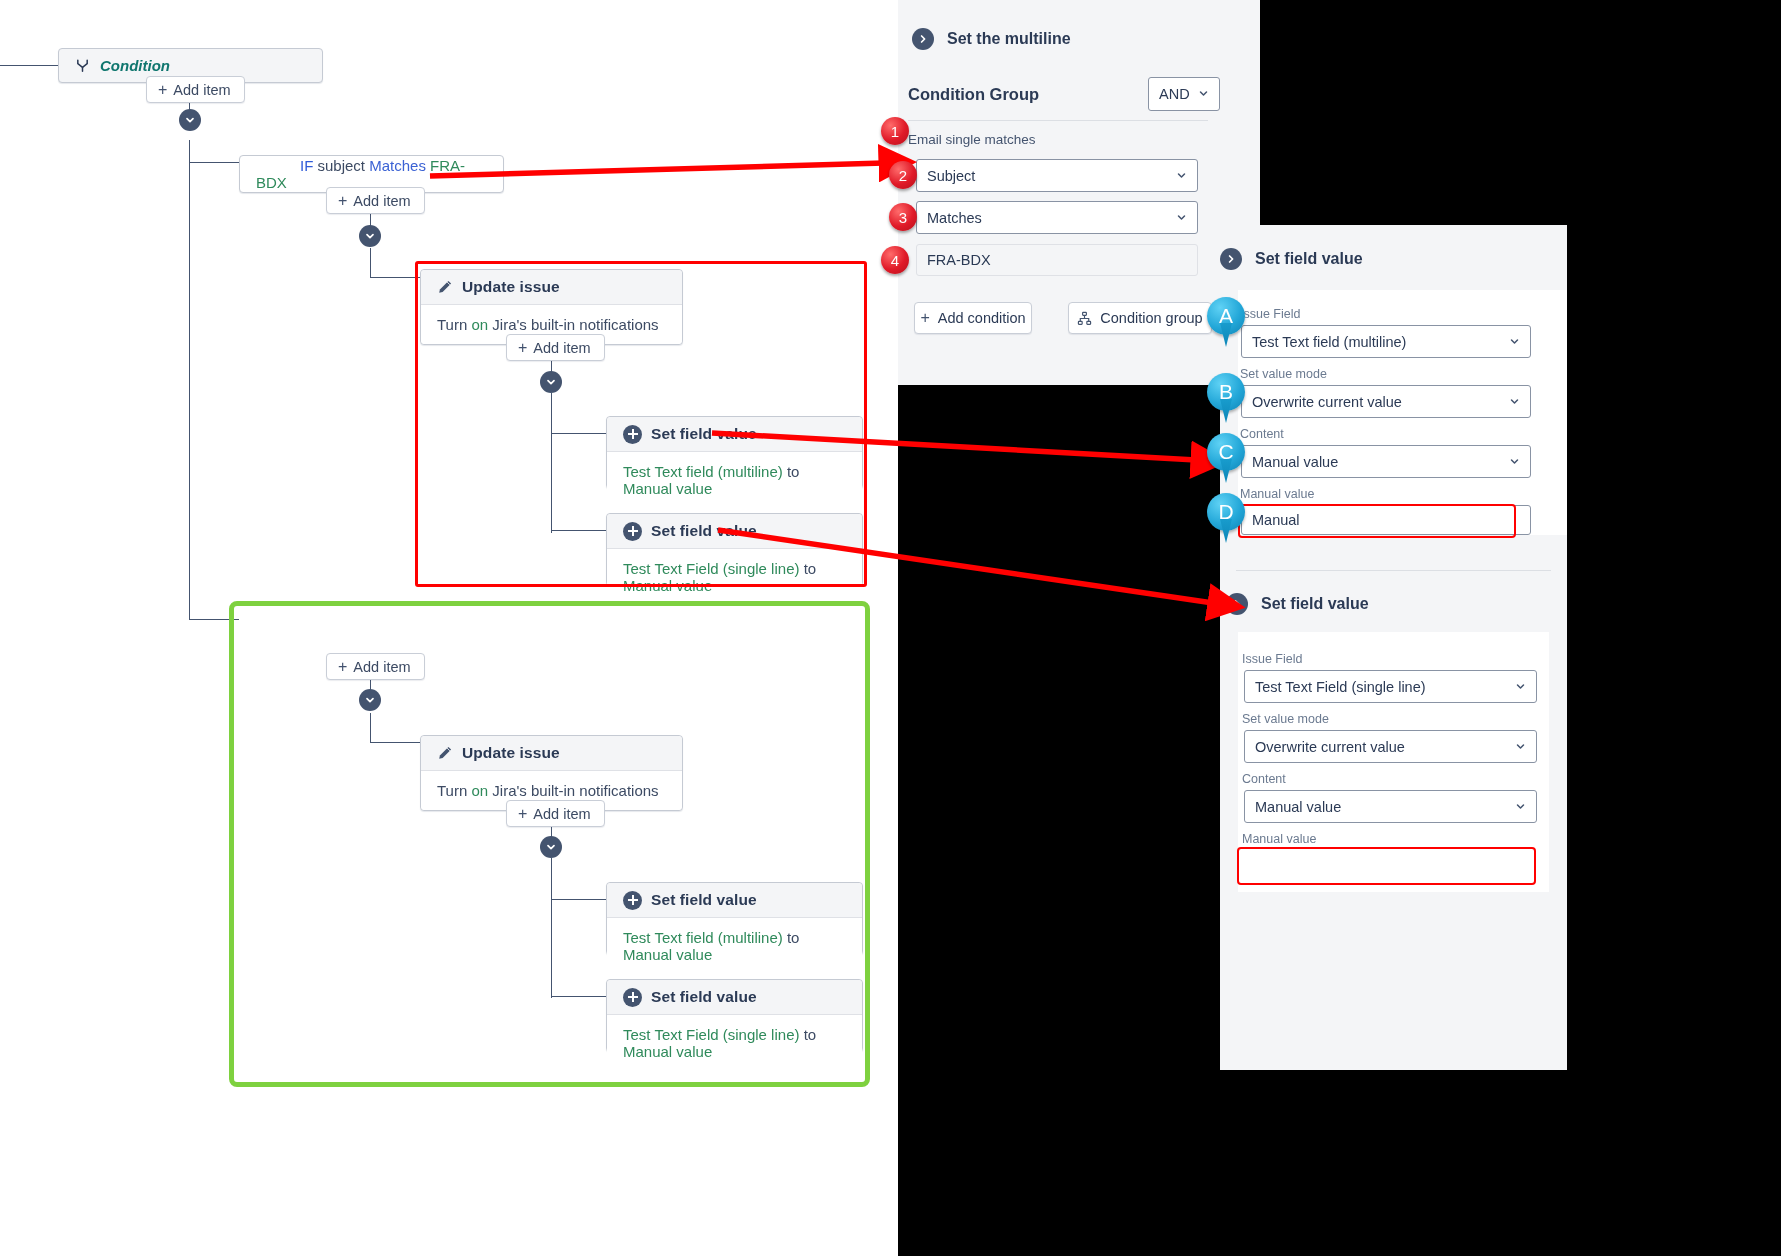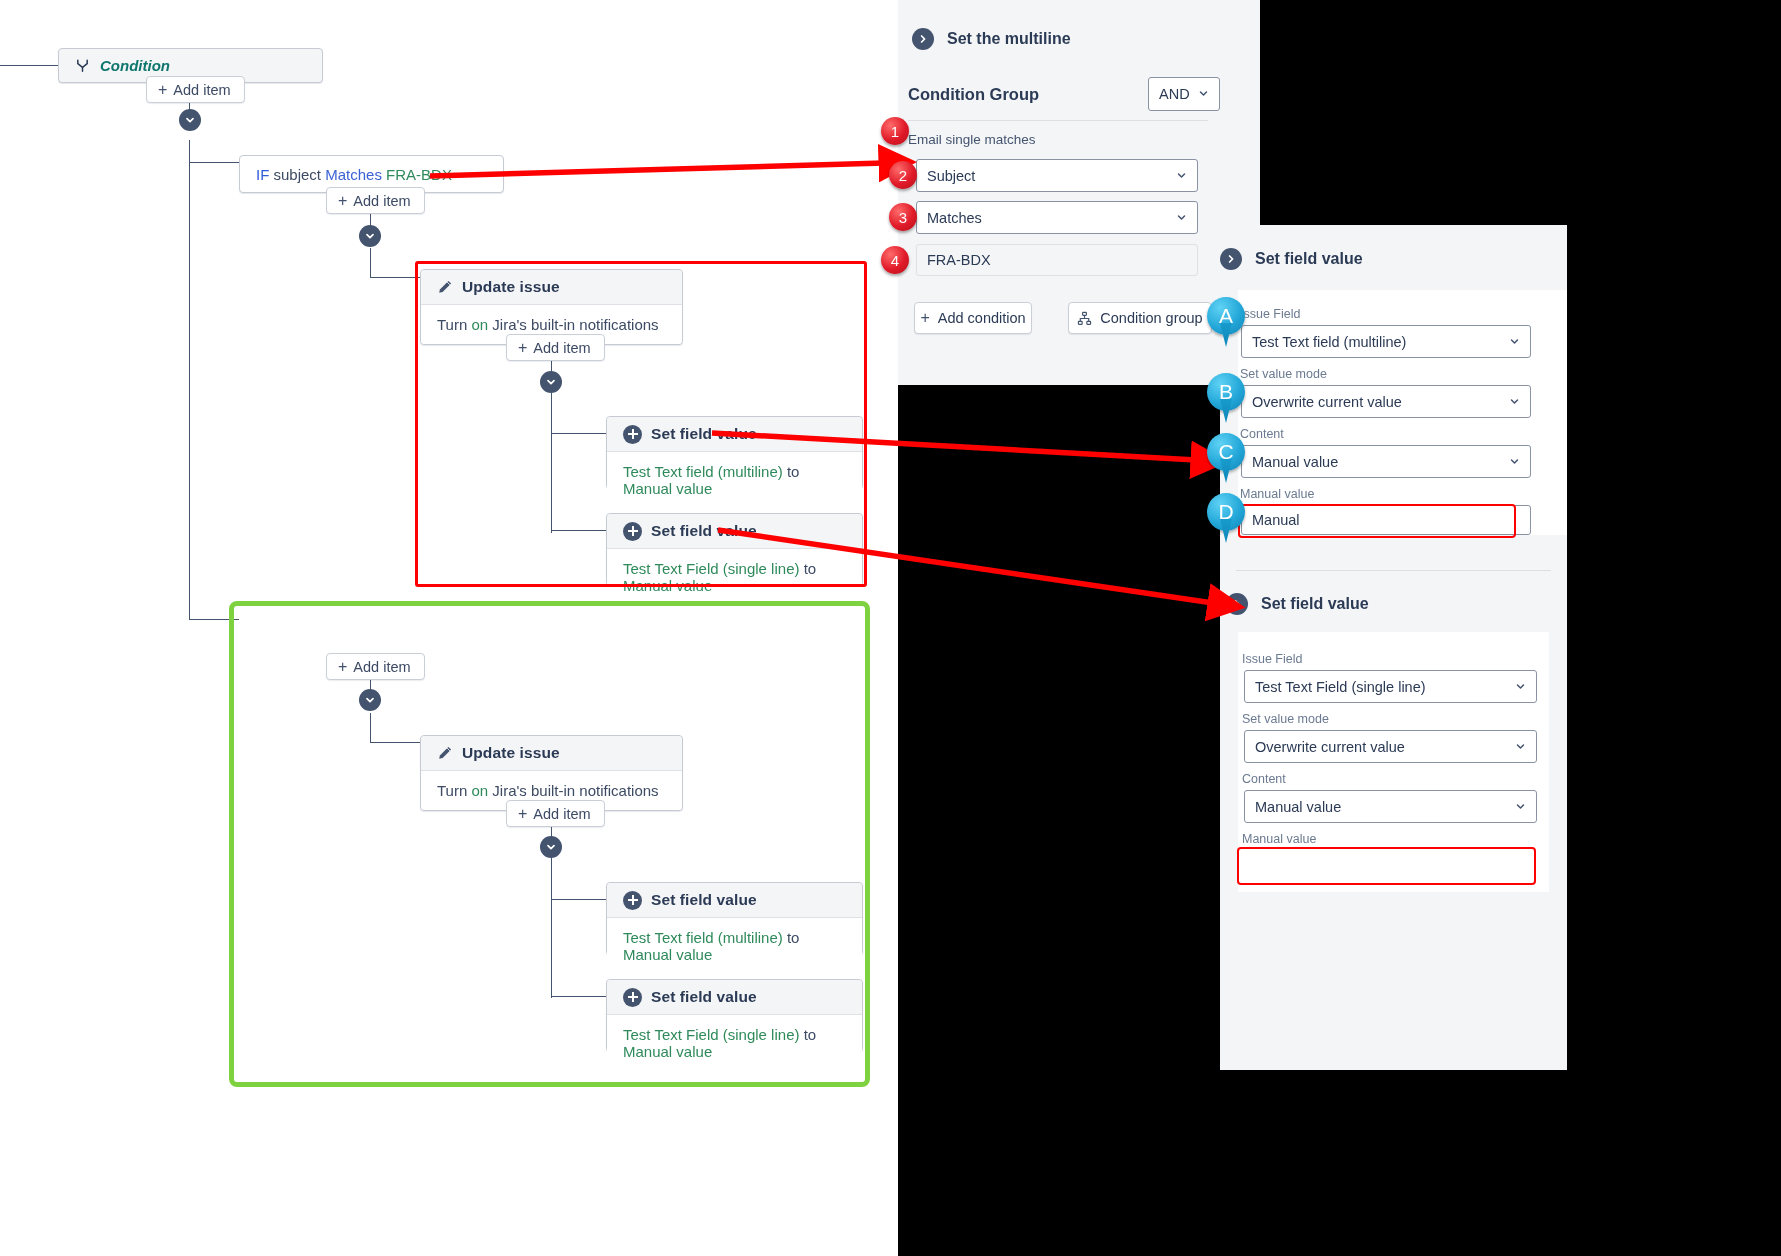--- a/index.html
+++ b/index.html
@@ -227,21 +227,21 @@
     <span>Add item</span>
   </div>
   <div class="chev" style="left:179px;top:109px;">
     <svg width="10" height="10" viewBox="0 0 10 10">
         <path d="M2 3.6 L5 6.6 L8 3.6" stroke="#fff" stroke-width="1.7" fill="none" stroke-linecap="round" stroke-linejoin="round"></path>
       </svg>
   </div>
 
   <div class="node-single" style="left:239px;top:155px;width:265px;height:38px;">
     <span>
-      <span class="blu" style="font-weight:400;">IF</span><span class="ink"> subject </span><span class="blu2">Matches</span><span class="grn"> FRA-BDX</span>
+      <span class="blu" style="font-weight:400;margin-left:44px;">IF</span><span class="ink"> subject </span><span class="blu2">Matches</span><span class="grn"> FRA-BDX</span>
     </span>
   </div>
   <div class="additem" style="left:326px;top:187px;">
     <span class="pl">+</span>
     <span>Add item</span>
   </div>
   <div class="chev" style="left:359px;top:225px;">
     <svg width="10" height="10" viewBox="0 0 10 10">
         <path d="M2 3.6 L5 6.6 L8 3.6" stroke="#fff" stroke-width="1.7" fill="none" stroke-linecap="round" stroke-linejoin="round"></path>
       </svg>

